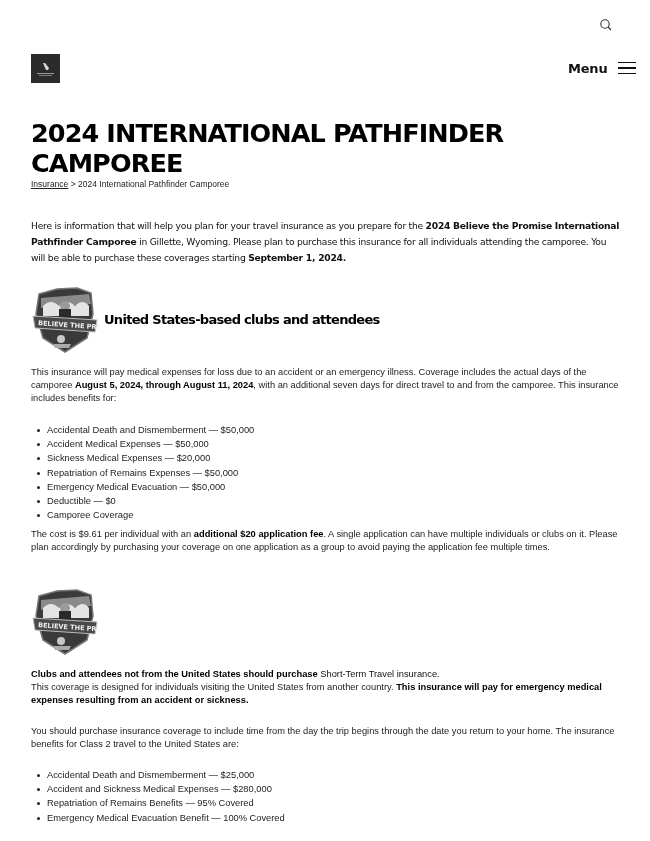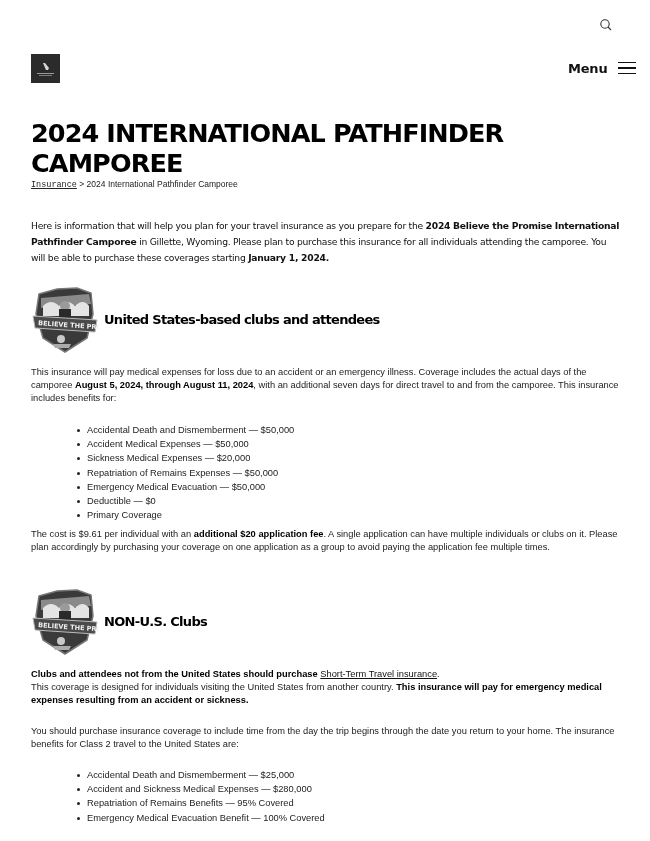--- a/index.html
+++ b/index.html
@@ -36,44 +36,44 @@
   .hamburger span { display: block; height: 1.4px; background: #111; }
 
   h1.page-title {
     position: absolute; left: 31px; top: 118px; width: 560px;
     font-family: "DejaVu Sans", sans-serif; font-weight: bold;
     font-size: 25.5px; line-height: 30px; letter-spacing: -0.9px; color: #000;
   }
   .breadcrumb {
     position: absolute; left: 31px; top: 179px; font-size: 8.5px; color: #222;
   }
-  .breadcrumb a { color: #222; text-decoration: underline; font-family: Liberation Mono, monospace; }
+  .breadcrumb a { color: #222; text-decoration: underline; }
 
   .intro {
     position: absolute; left: 31px; top: 218px; width: 590px;
     font-family: "DejaVu Sans", sans-serif; font-size: 9.2px; line-height: 15.8px;
     color: #111; letter-spacing: -0.25px;
   }
   .intro b { font-weight: bold; }
 
   .section-head { position: absolute; left: 31px; display: flex; align-items: center; }
   .badge { width: 68px; height: 70px; flex: none; }
   .section-head h2 {
     margin-left: 5px; font-family: "DejaVu Sans", sans-serif; font-weight: bold;
     font-size: 13px; letter-spacing: -0.7px; color: #000;
   }
   .para {
     position: absolute; left: 31px; width: 592px; font-size: 9.3px; line-height: 13px;
     color: #222;
   }
   .para b { color: #000; font-weight: bold; }
-  .para a { color: #111; text-decoration: underline; }
+  .para a { color: #111; }
   ul.benefits {
     position: absolute; left: 47px; width: 400px; list-style: none;
-    font-size: 9.3px; line-height: 14.2px; color: #222; margin-left: 40px;
+    font-size: 9.3px; line-height: 14.2px; color: #222;
   }
   ul.benefits li { position: relative; }
   ul.benefits li::before {
     content: ""; position: absolute; left: -10px; top: 6px; width: 3px; height: 3px;
     border-radius: 50%; background: #222;
   }
 </style>
 </head>
 <body>
 
@@ -99,21 +99,21 @@
       <span></span>
       <span></span>
   </div>
 </div>
 
 <h1 class="page-title">2024 INTERNATIONAL PATHFINDER CAMPOREE</h1>
 <div class="breadcrumb">
   <a>Insurance</a><span> &gt; </span><span>2024 International Pathfinder Camporee</span>
 </div>
 
-<p class="intro"><span>Here is information that will help you plan for your travel insurance as you prepare for the </span><b>2024 Believe the Promise International Pathfinder Camporee</b><span> in Gillette, Wyoming. Please plan to purchase this insurance for all individuals attending the camporee. You will be able to purchase these coverages starting </span><b>January 1, 2024.</b></p>
+<p class="intro"><span>Here is information that will help you plan for your travel insurance as you prepare for the </span><b>2024 Believe the Promise International Pathfinder Camporee</b><span> in Gillette, Wyoming. Please plan to purchase this insurance for all individuals attending the camporee. You will be able to purchase these coverages starting </span><b>September 1, 2024.</b></p>
 
 <div class="section-head" style="top:284px;">
   <svg class="badge" viewBox="0 0 68 70">
     <path d="M8 10 L26 5 L46 4 L60 9 L62 30 L56 54 L34 68 L12 54 L5 30 Z" fill="#3a3a3a" stroke="#777" stroke-width="1.5"></path>
     <path d="M10 14 L58 10 L60 20 L10 24 Z" fill="#8a8a8a"></path>
     <path d="M12 22 Q20 14 28 22 Q36 14 44 22 Q52 14 58 22 L58 32 L12 32 Z" fill="#e4e4e4"></path>
     <circle cx="34" cy="22" r="5" fill="#9a9a9a"></circle>
     <rect x="28" y="25" width="12" height="14" fill="#2a2a2a"></rect>
     <path d="M2 32 L66 36 L64 48 L4 44 Z" fill="#4a4a4a" stroke="#bbb" stroke-width="1"></path>
     <text x="7" y="43" font-family="DejaVu Sans, sans-serif" font-size="6.5" font-weight="bold" fill="#f0f0f0" transform="rotate(4 34 42)">BELIEVE THE PROMISE</text>
@@ -125,38 +125,37 @@
 
 <p class="para" style="top:366px;"><span>This insurance will pay medical expenses for loss due to an accident or an emergency illness. Coverage includes the actual days of the camporee </span><b>August 5, 2024, through August 11, 2024</b><span>, with an additional seven days for direct travel to and from the camporee. This insurance includes benefits for:</span></p>
 
 <ul class="benefits" style="top:423px;">
   <li>Accidental Death and Dismemberment — $50,000</li>
   <li>Accident Medical Expenses — $50,000</li>
   <li>Sickness Medical Expenses — $20,000</li>
   <li>Repatriation of Remains Expenses — $50,000</li>
   <li>Emergency Medical Evacuation — $50,000</li>
   <li>Deductible — $0</li>
-  <li>Primary Coverage</li>
+  <li>Camporee Coverage</li>
 </ul>
 
 <p class="para" style="top:528px;"><span>The cost is $9.61 per individual with an </span><b>additional $20 application fee</b><span>. A single application can have multiple individuals or clubs on it. Please plan accordingly by purchasing your coverage on one application as a group to avoid paying the application fee multiple times.</span></p>
 
 <div class="section-head" style="top:586px;">
   <svg class="badge" viewBox="0 0 68 70">
     <path d="M8 10 L26 5 L46 4 L60 9 L62 30 L56 54 L34 68 L12 54 L5 30 Z" fill="#3a3a3a" stroke="#777" stroke-width="1.5"></path>
     <path d="M10 14 L58 10 L60 20 L10 24 Z" fill="#8a8a8a"></path>
     <path d="M12 22 Q20 14 28 22 Q36 14 44 22 Q52 14 58 22 L58 32 L12 32 Z" fill="#e4e4e4"></path>
     <circle cx="34" cy="22" r="5" fill="#9a9a9a"></circle>
     <rect x="28" y="25" width="12" height="14" fill="#2a2a2a"></rect>
     <path d="M2 32 L66 36 L64 48 L4 44 Z" fill="#4a4a4a" stroke="#bbb" stroke-width="1"></path>
     <text x="7" y="43" font-family="DejaVu Sans, sans-serif" font-size="6.5" font-weight="bold" fill="#f0f0f0" transform="rotate(4 34 42)">BELIEVE THE PROMISE</text>
     <circle cx="30" cy="55" r="4" fill="#c8c8c8"></circle>
     <path d="M22 60 L40 60 L38 64 L24 64 Z" fill="#aaa"></path>
   </svg>
-  <h2>NON-U.S. Clubs</h2>
 </div>
 
 <p class="para" style="top:668px;"><b>Clubs and attendees not from the United States should purchase </b><a>Short-Term Travel insurance</a><span>.</span><br><span>This coverage is designed for individuals visiting the United States from another country. </span><b>This insurance will pay for emergency medical expenses resulting from an accident or sickness.</b></p>
 
 <p class="para" style="top:725px;">You should purchase insurance coverage to include time from the day the trip begins through the date you return to your home. The insurance benefits for Class 2 travel to the United States are:</p>
 
 <ul class="benefits" style="top:768px;">
   <li>Accidental Death and Dismemberment — $25,000</li>
   <li>Accident and Sickness Medical Expenses — $280,000</li>
   <li>Repatriation of Remains Benefits — 95% Covered</li>

